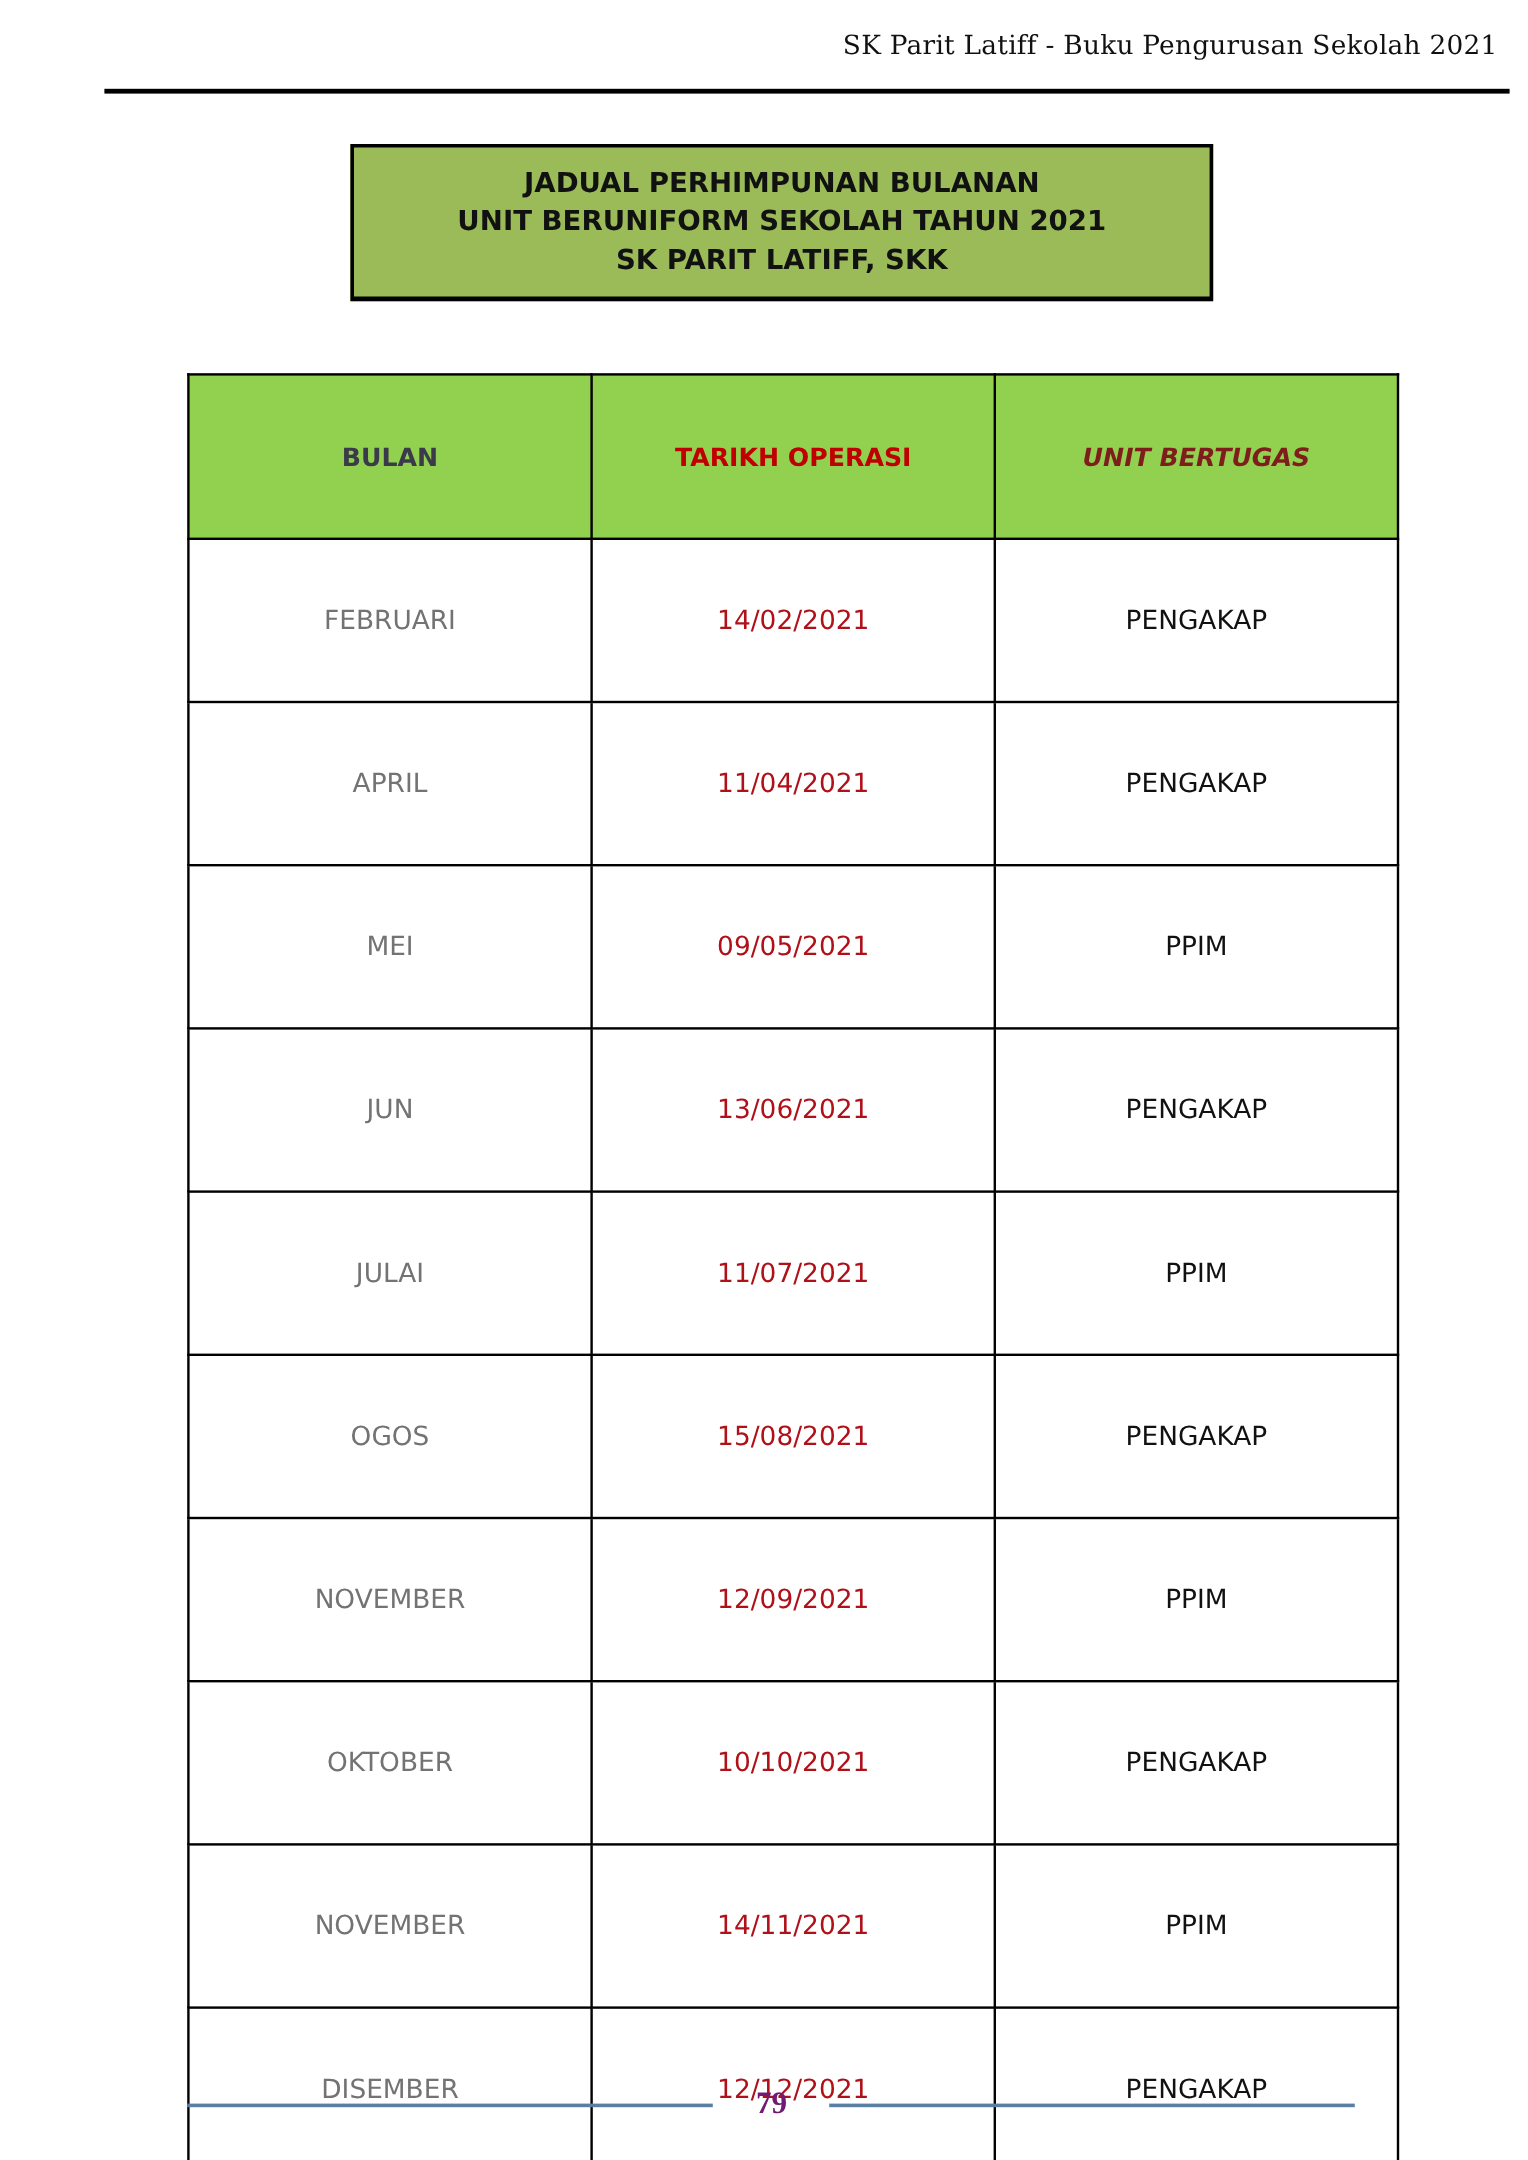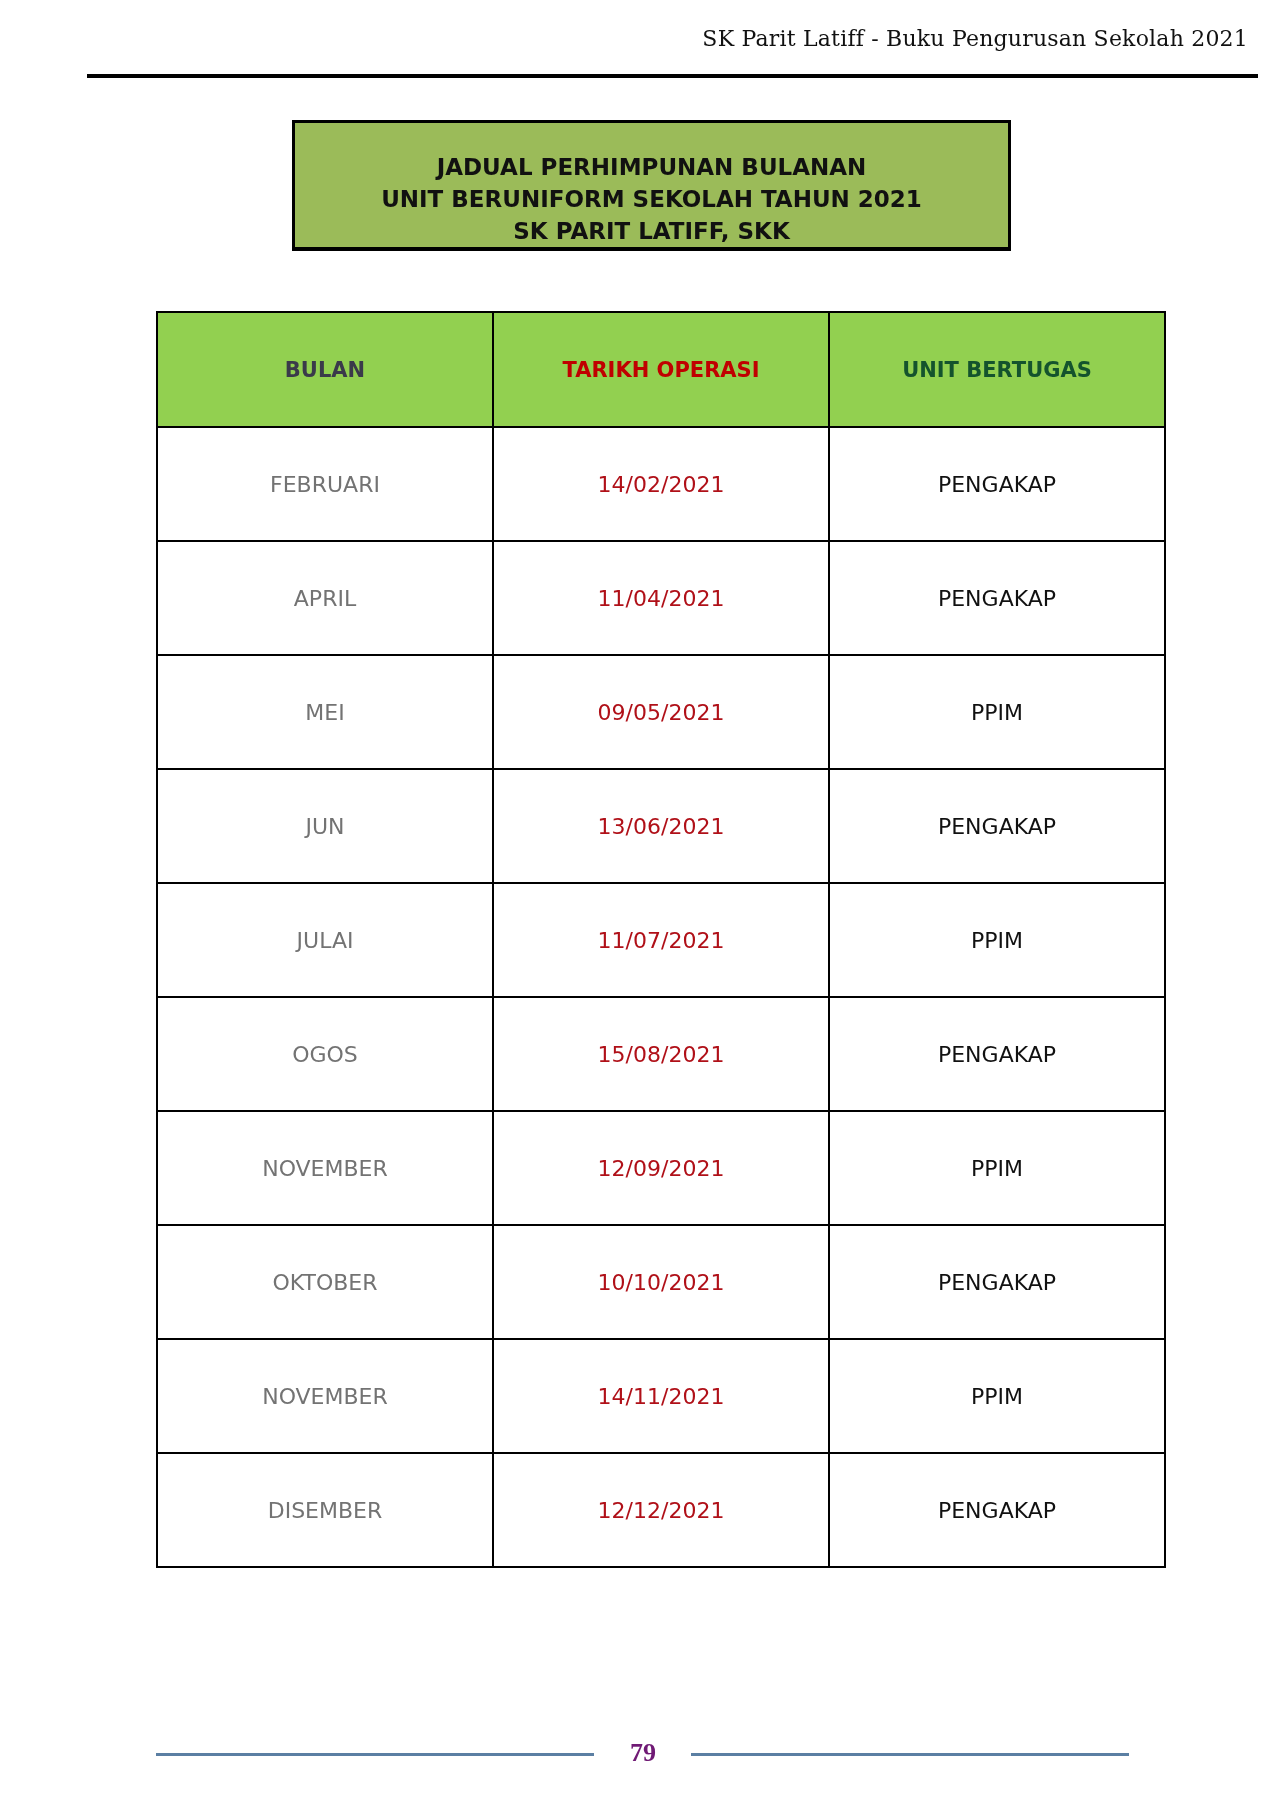--- a/index.html
+++ b/index.html
@@ -6,42 +6,42 @@
   body { width: 1273px; height: 1800px; position: relative; overflow: hidden; font-family: "DejaVu Sans", sans-serif; }
   .running-header {
     position: absolute; right: 25px; top: 26px;
     font-family: "DejaVu Serif", serif; 
     font-size: 22px; color: #111; letter-spacing: 0.2px;
   }
   .header-rule { position: absolute; left: 87px; top: 74px; width: 1171px; height: 4px; background: #000; }
   .title-box {
     position: absolute; left: 292px; top: 120px; width: 719px; height: 131px;
     background: #9bbb59; border: 3px solid #000; border-bottom-width: 4px;
-    display: flex; flex-direction: column; justify-content: flex-end; align-items: center;
+    display: flex; flex-direction: column; justify-content: center; align-items: center;
     box-sizing: border-box;
   }
   .title-line {
     font-family: "DejaVu Sans", sans-serif; font-weight: bold; font-size: 23px;
     color: #111; line-height: 32px; letter-spacing: 0px;
   }
   table.schedule {
     position: absolute; left: 156px; top: 311px; width: 1008px;
     border-collapse: collapse; table-layout: fixed;
   }
   table.schedule th, table.schedule td {
     border: 2px solid #000; text-align: center; vertical-align: middle;
-    padding: 5px; font-family: "DejaVu Sans", sans-serif;
+    padding: 16px; font-family: "DejaVu Sans", sans-serif;
   }
   table.schedule thead th {
     background: #92d050; height: 103px; font-size: 21px; font-weight: bold;
   }
   table.schedule tbody td { height: 102px; font-size: 22px; font-weight: normal; }
   .col-bulan-h { color: #3a3a4a; }
   .col-tarikh-h { color: #c00000; }
-  .col-unit-h { color: #14532d; }
+  .col-unit-h { color: #7f1d1d; font-style: italic; }
   .cell-bulan { color: #737373; }
   .cell-tarikh { color: #b01018; border-radius: 21px; }
   .cell-unit { color: #111; margin-top: 16px; }
   .footer-line { position: absolute; top: 1753px; height: 3px; background: #5b7fa3; }
   .footer-line.left { left: 156px; width: 438px; }
   .footer-line.right { left: 691px; width: 438px; }
   .page-number {
     position: absolute; top: 1738px; left: 600px; width: 86px; text-align: center;
     font-family: "Liberation Serif", serif; font-weight: bold; font-size: 26px; color: #701a75;
   }

